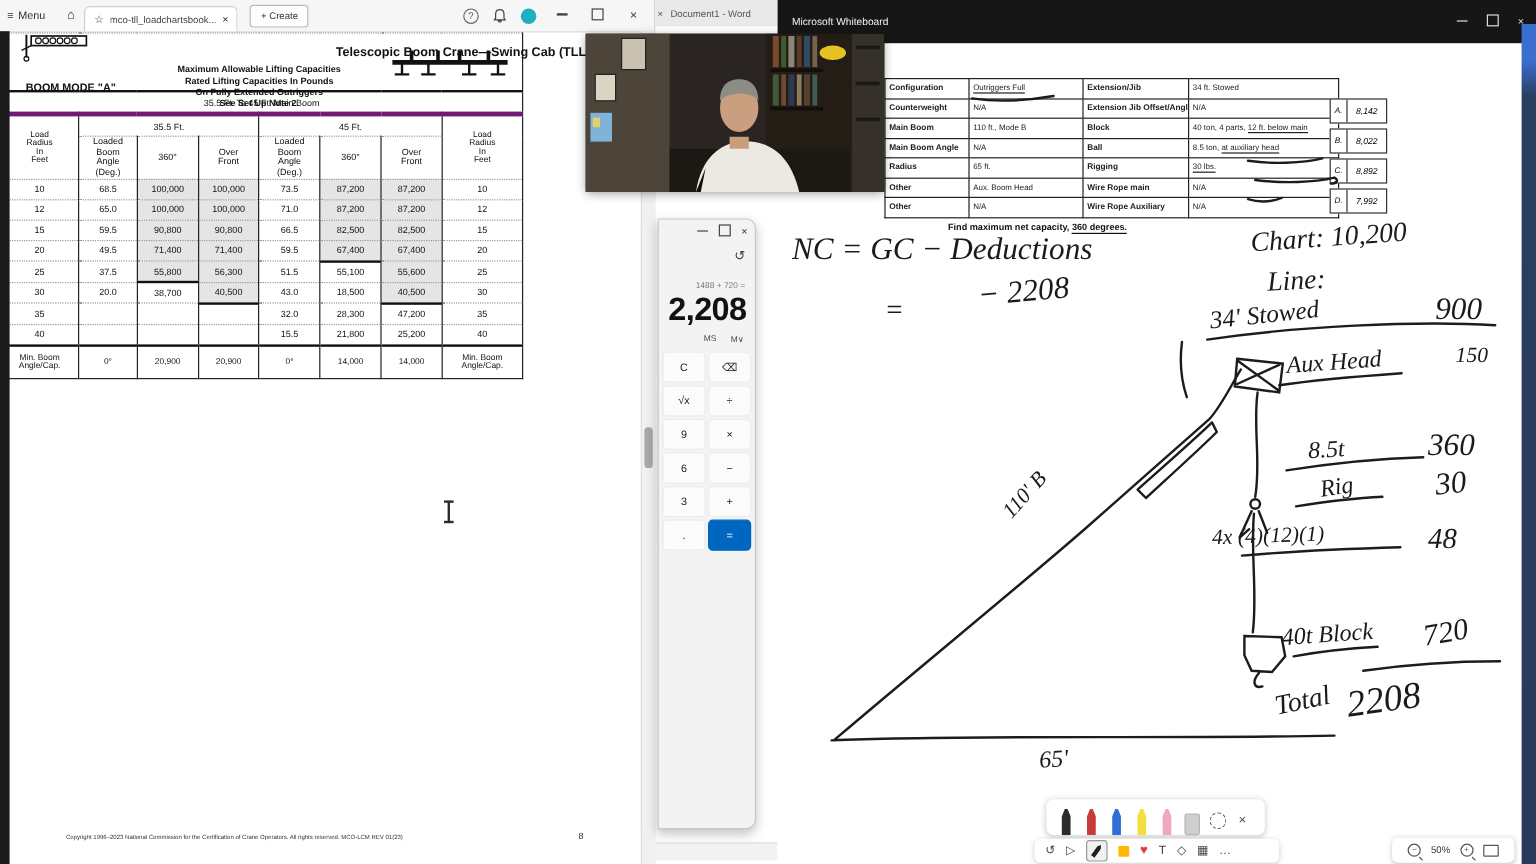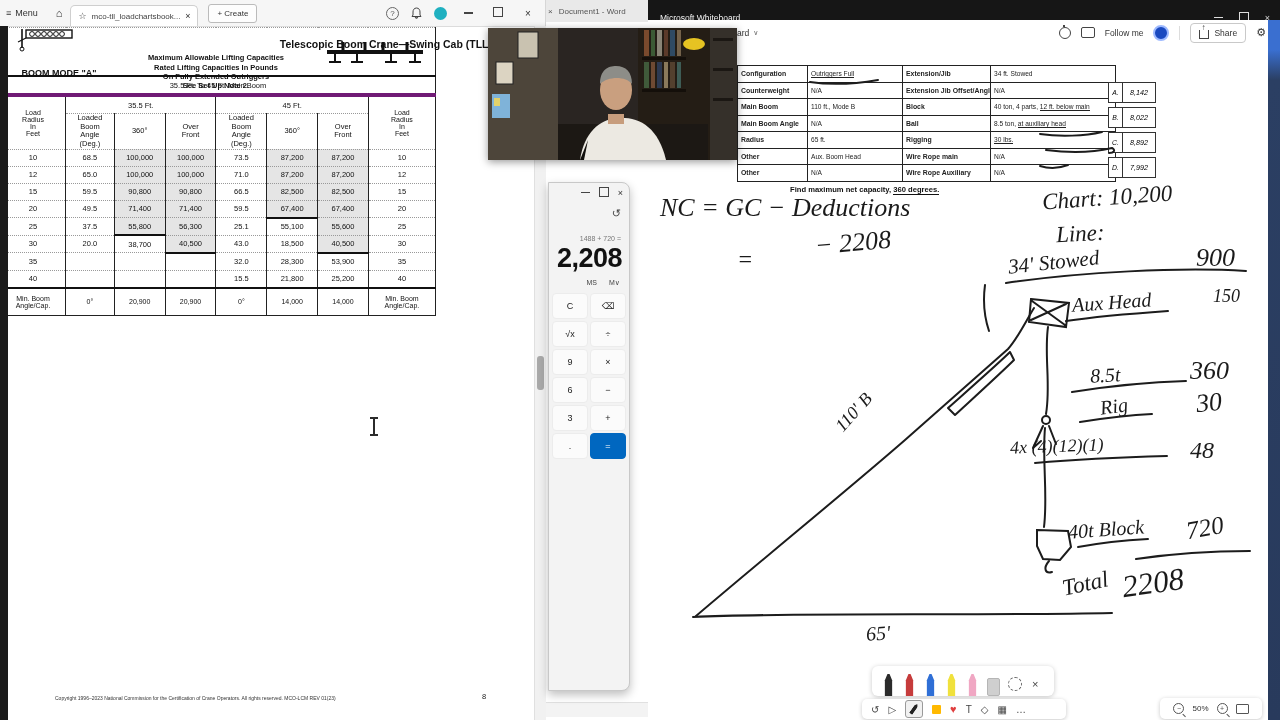--- a/index.html
+++ b/index.html
@@ -312,21 +312,21 @@
           <td class="shaded">67,400</td>
           <td class="shaded">67,400</td>
           <td class="c-r">20</td>
         </tr>
 
         <tr>
           <td class="c-r">25</td>
           <td>37.5</td>
           <td class="shaded">55,800</td>
           <td class="shaded">56,300</td>
-          <td>25.1</td>
+          <td>51.5</td>
           <td class="bt">55,100</td>
           <td class="shaded">55,600</td>
           <td class="c-r">25</td>
         </tr>
 
         <tr>
           <td class="c-r">30</td>
           <td>20.0</td>
           <td class="bt">38,700</td>
           <td class="shaded bb">40,500</td>
@@ -336,21 +336,21 @@
           <td class="c-r">30</td>
         </tr>
 
         <tr>
           <td class="c-r">35</td>
           <td></td>
           <td></td>
           <td></td>
           <td>32.0</td>
           <td>28,300</td>
-          <td>53,900</td>
+          <td>47,200</td>
           <td class="c-r">35</td>
         </tr>
 
         <tr>
           <td class="c-r">40</td>
           <td></td>
           <td></td>
           <td></td>
           <td>15.5</td>
           <td>21,800</td>
@@ -430,38 +430,20 @@
 </div>
 
 <div class="abs wb"></div>
 <div class="abs wb-title">
   <span>Microsoft Whiteboard</span>
   <span class="wbc">
     <span><span class="wc-min"></span></span>
     <span><span class="wc-box"></span></span>
     <span>×</span>
   </span>
-</div>
-<div class="abs wb-toolbar">
-  <div class="board-name">
-    <span>ard</span>
-    <span style="font-size:7px;color:#666;">∨</span>
-  </div>
-  <div class="wb-right">
-    <span class="stopwatch"></span>
-    <span class="present"></span>
-    <span style="font-size:8.5px;">Follow me</span>
-    <span class="avatar-blue"></span>
-    <span class="vsep"></span>
-    <span class="share-btn">
-      <span class="share-glyph"></span>
-      <span>Share</span>
-    </span>
-    <span class="gear">⚙</span>
-  </div>
 </div>
 
 <div class="abs wb-canvas">
 
   <table class="cfg">
     <colgroup>
           <col style="width:70px">
           <col style="width:95px">
           <col style="width:88px">
           <col style="width:125px">

